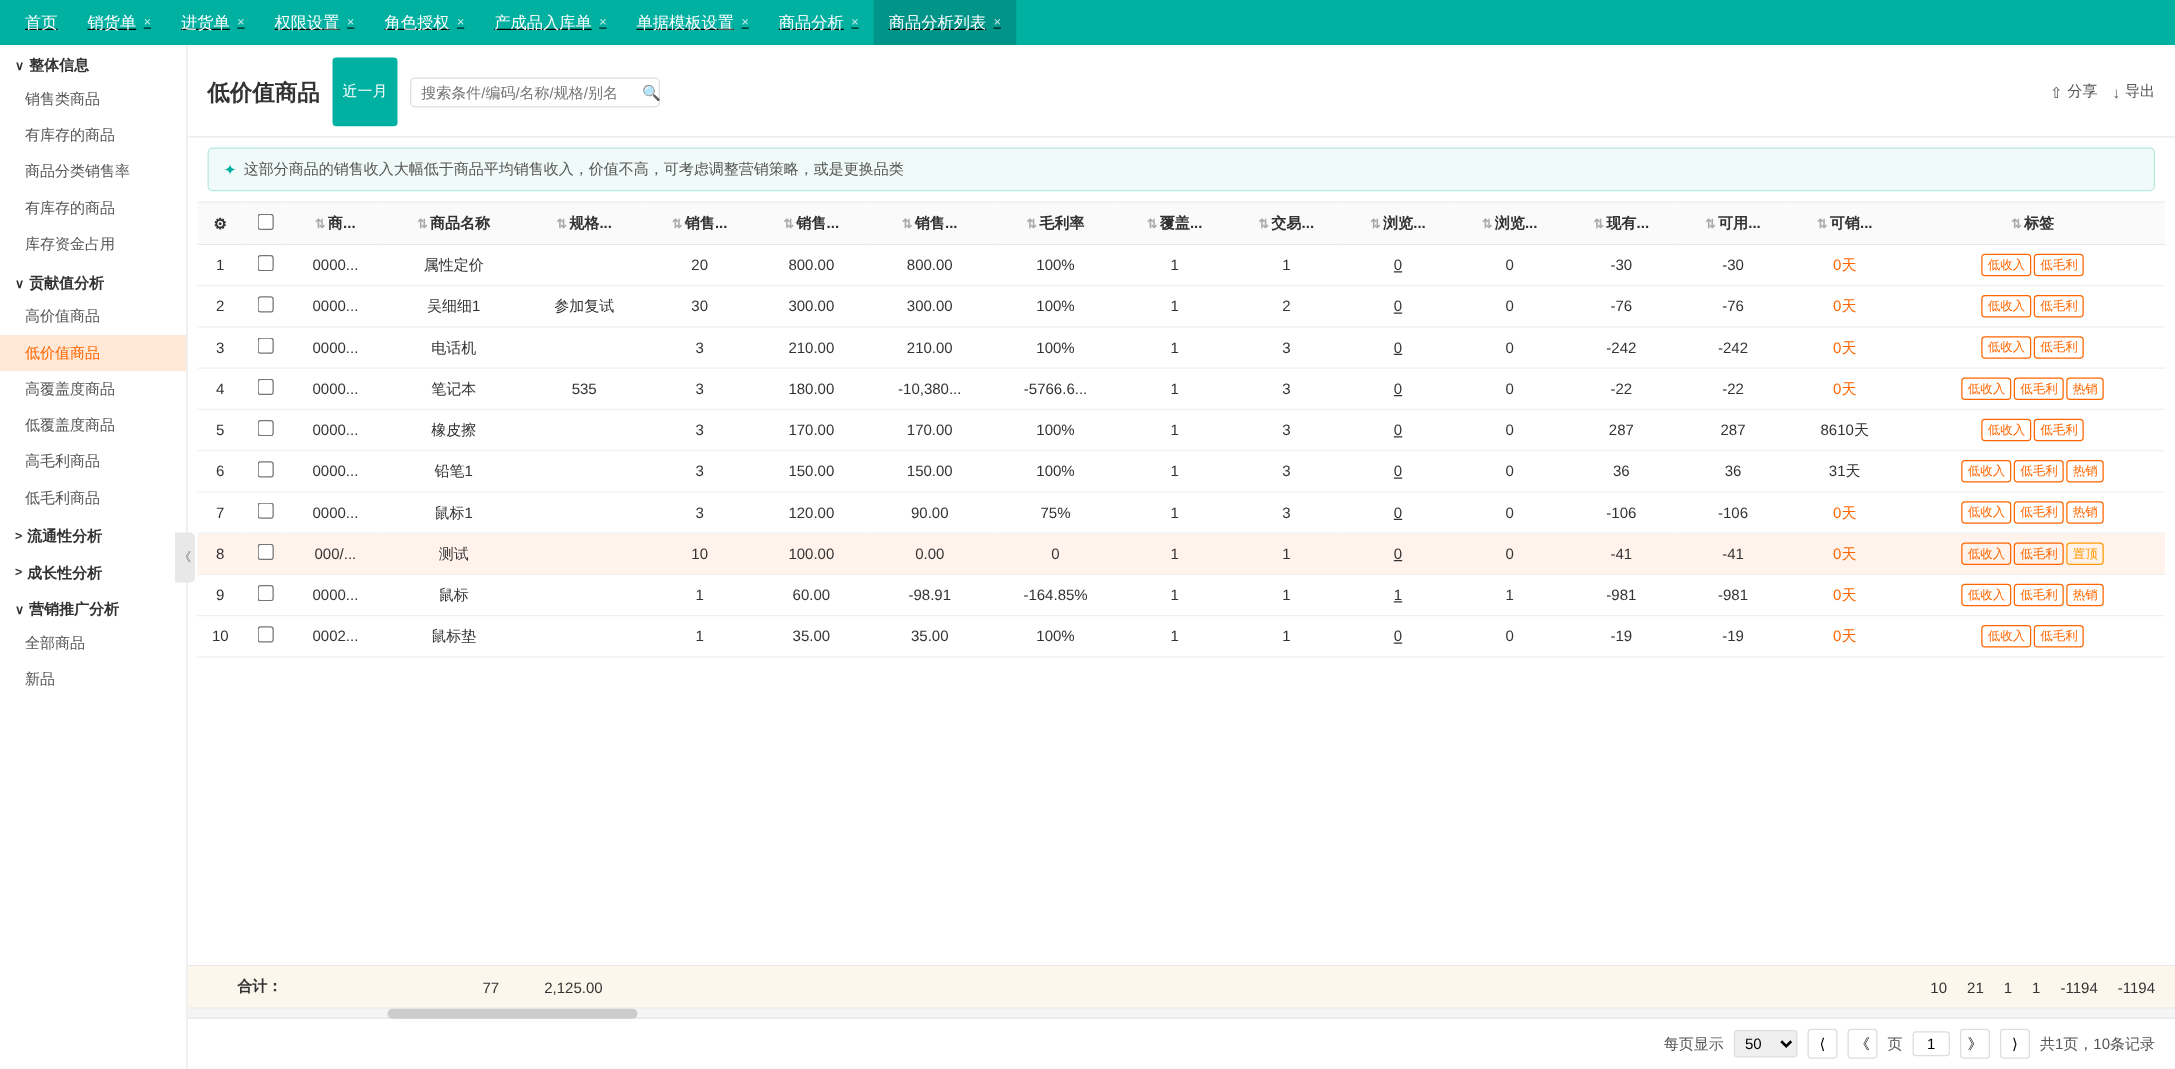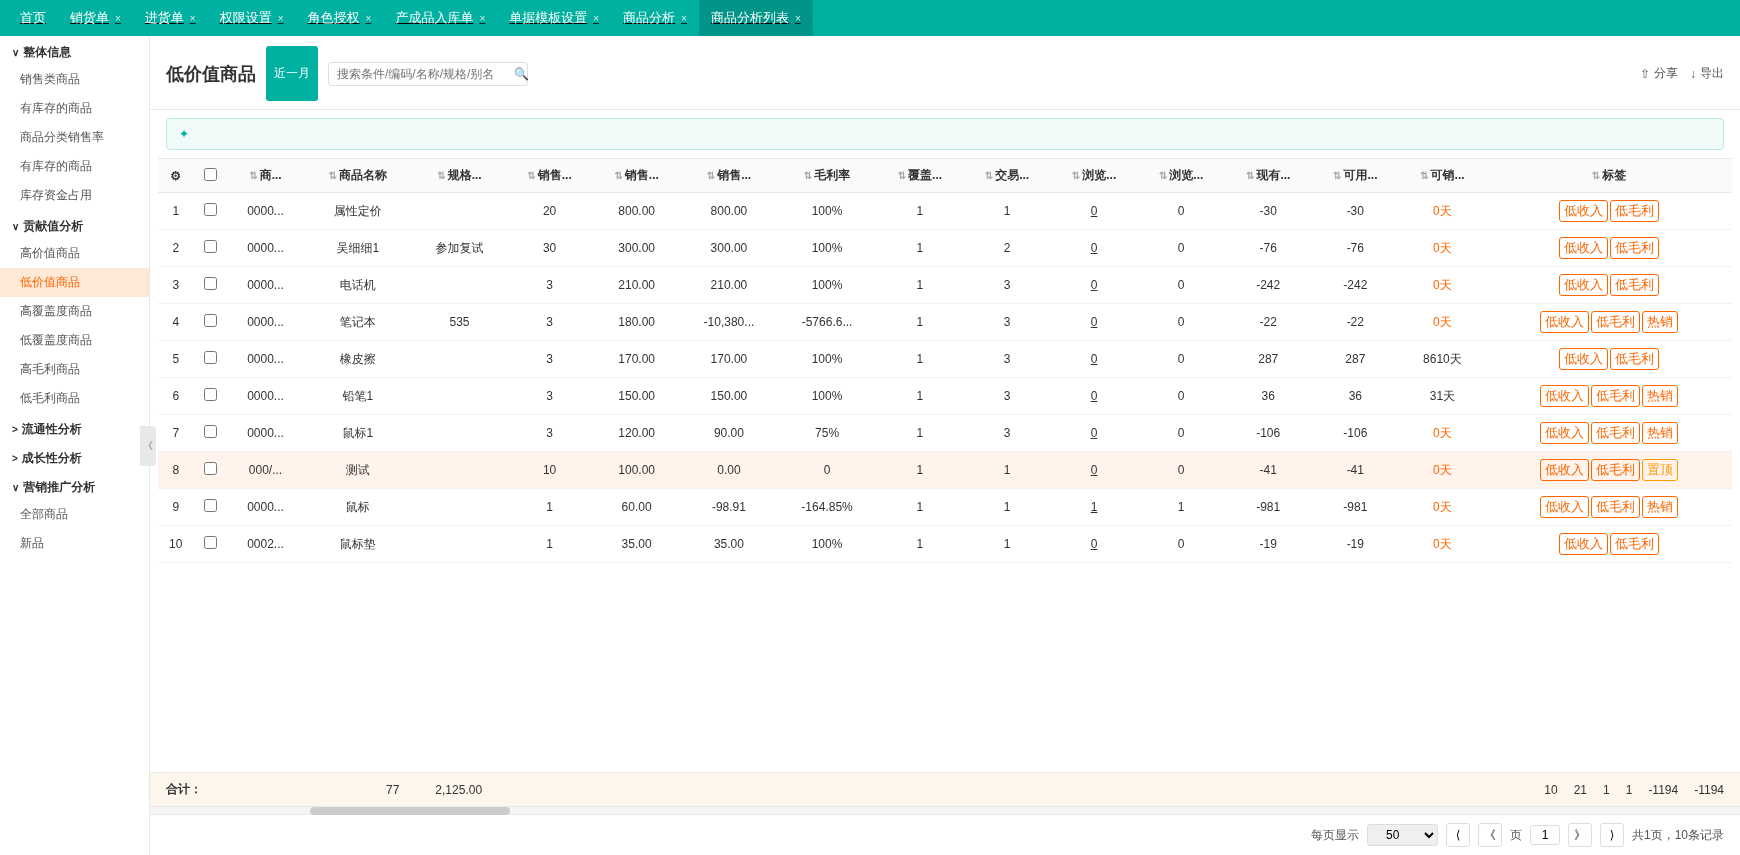--- a/index.html
+++ b/index.html
@@ -172,21 +172,21 @@
       padding: 7px 4px;
       text-align: center;
       color: #333;
       white-space: nowrap;
     }
     .tag-badge {
       display: inline-block;
       border: 1px solid currentColor;
       border-radius: 3px;
       padding: 1px 4px;
-      font-size: 13px;
+      font-size: 10px;
       margin: 0 1px;
       font-family: Liberation Serif, serif;
     }
     .tag-low-income { color: #ff6600; border-color: #ff6600; }
     .days-zero { color: #ff6600; }
     .days-normal { color: #333; }
     .underline-val { text-decoration: underline; cursor: pointer; }
 
     
     .footer-area {
@@ -194,20 +194,21 @@
       flex-shrink: 0;
     }
     .totals-row {
       background: #fdf6ec;
       display: flex;
       align-items: center;
       padding: 8px 16px;
       border-bottom: 1px solid #e8e8e8;
       font-size: 12px;
       color: #333;
+      text-align: right;
     }
     .totals-label { font-weight: bold; min-width: 60px; }
 
     .scrollbar-area {
       height: 8px;
       background: #f5f5f5;
       border-bottom: 1px solid #e8e8e8;
     }
     .scrollbar-thumb {
       height: 8px;
@@ -221,21 +222,21 @@
       display: flex;
       align-items: center;
       justify-content: flex-end;
       padding: 8px 16px;
       gap: 8px;
       color: #555;
     }
     .pagination-bar select {
       border: 1px solid #ddd;
       border-radius: 3px;
-      padding: 2px 14px;
+      padding: 2px 4px;
       font-size: 12px;
     }
     .pagination-btn {
       border: 1px solid #ddd;
       background: #fff;
       border-radius: 3px;
       width: 24px;
       height: 24px;
       cursor: pointer;
       display: flex;
@@ -330,20 +331,21 @@
         </button>
         <button class="btn-export">
           <span>↓</span>
           <span>导出</span>
         </button>
       </div>
     </div>
 
     <div class="info-banner">
       <span class="info-icon">✦</span>
+      <span>这部分商品的销售收入大幅低于商品平均销售收入，价值不高，可考虑调整营销策略，或是更换品类</span>
     </div>
 
     <div class="table-wrapper">
       <table>
         <thead id="table-head">
             <tr>
               <th><span>⚙</span></th>
               <th><input type="checkbox" style=""></th>
               <th>
                 <div class="col-header">

